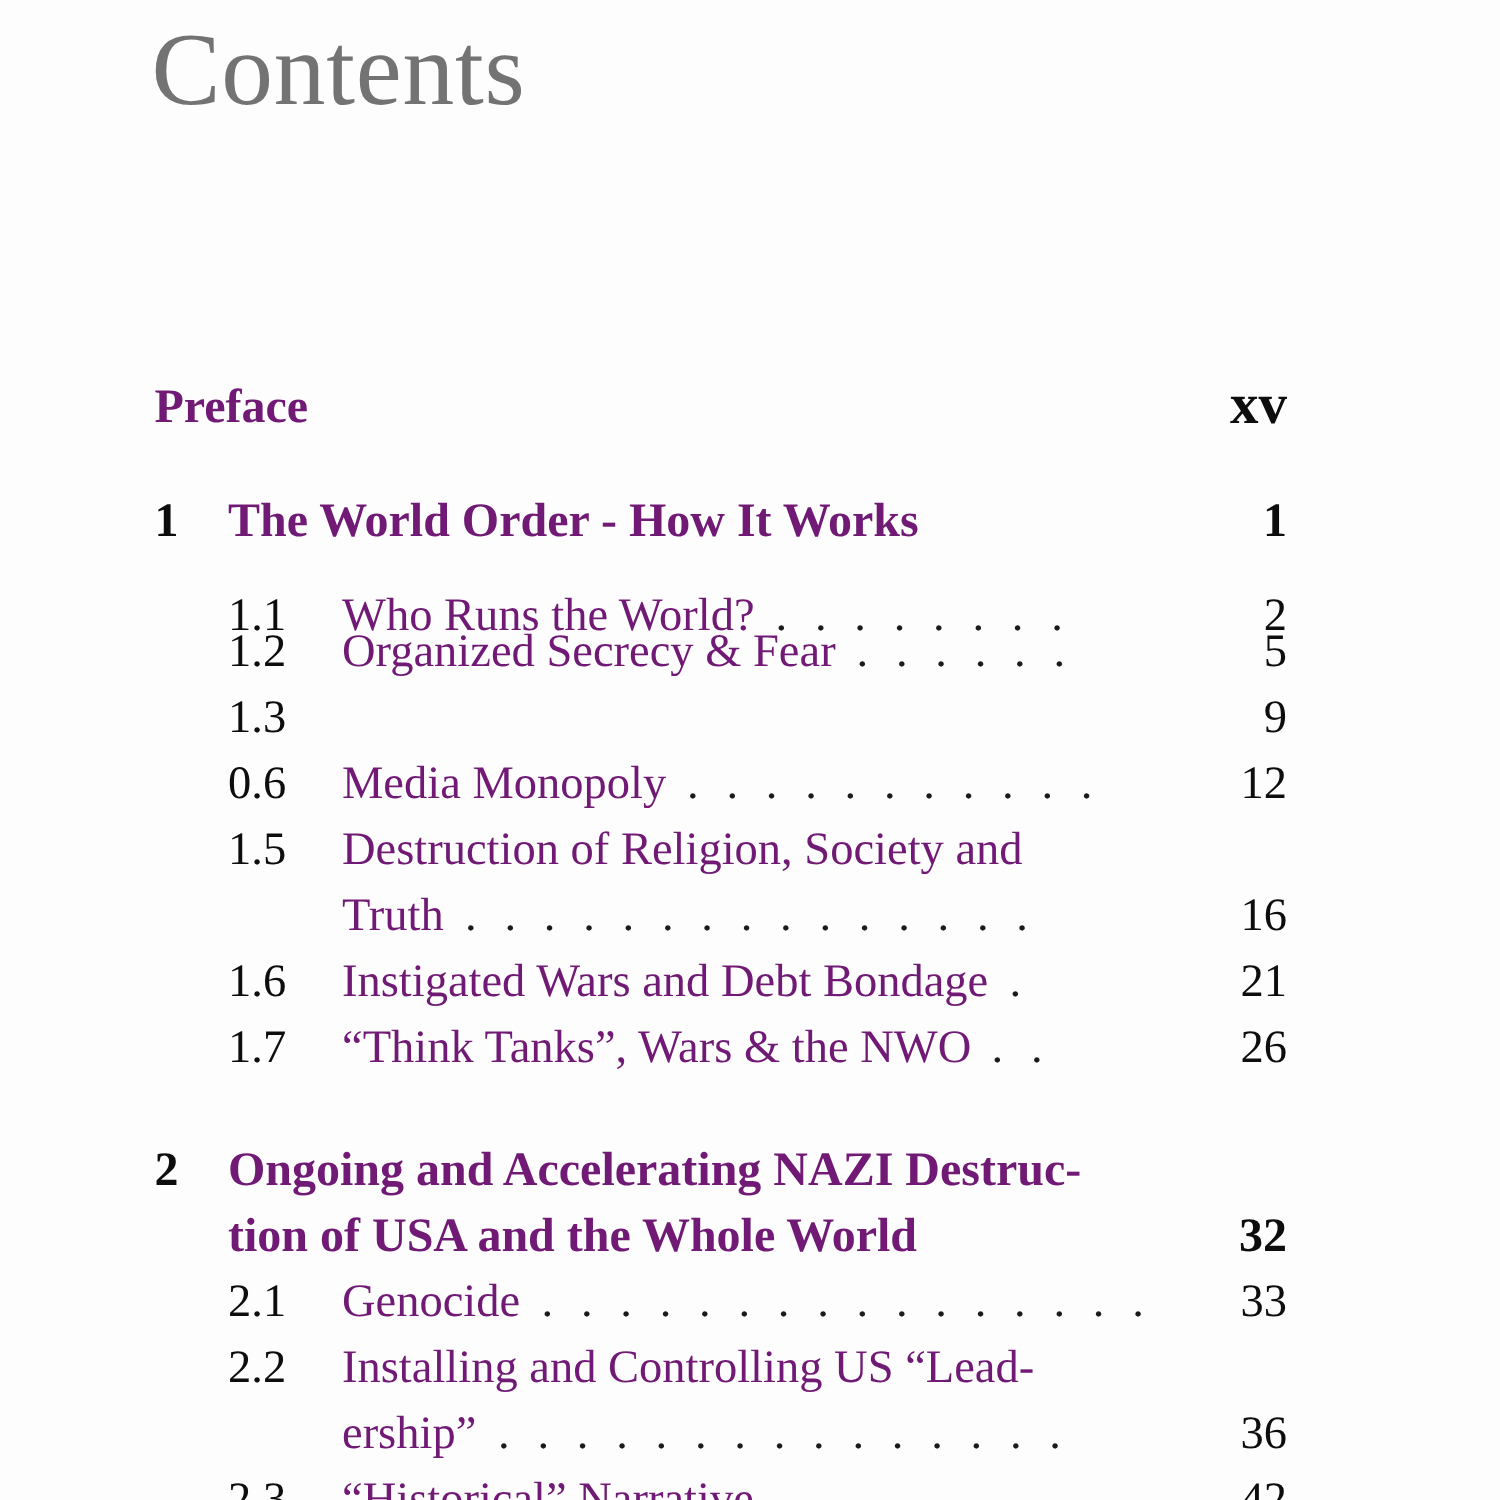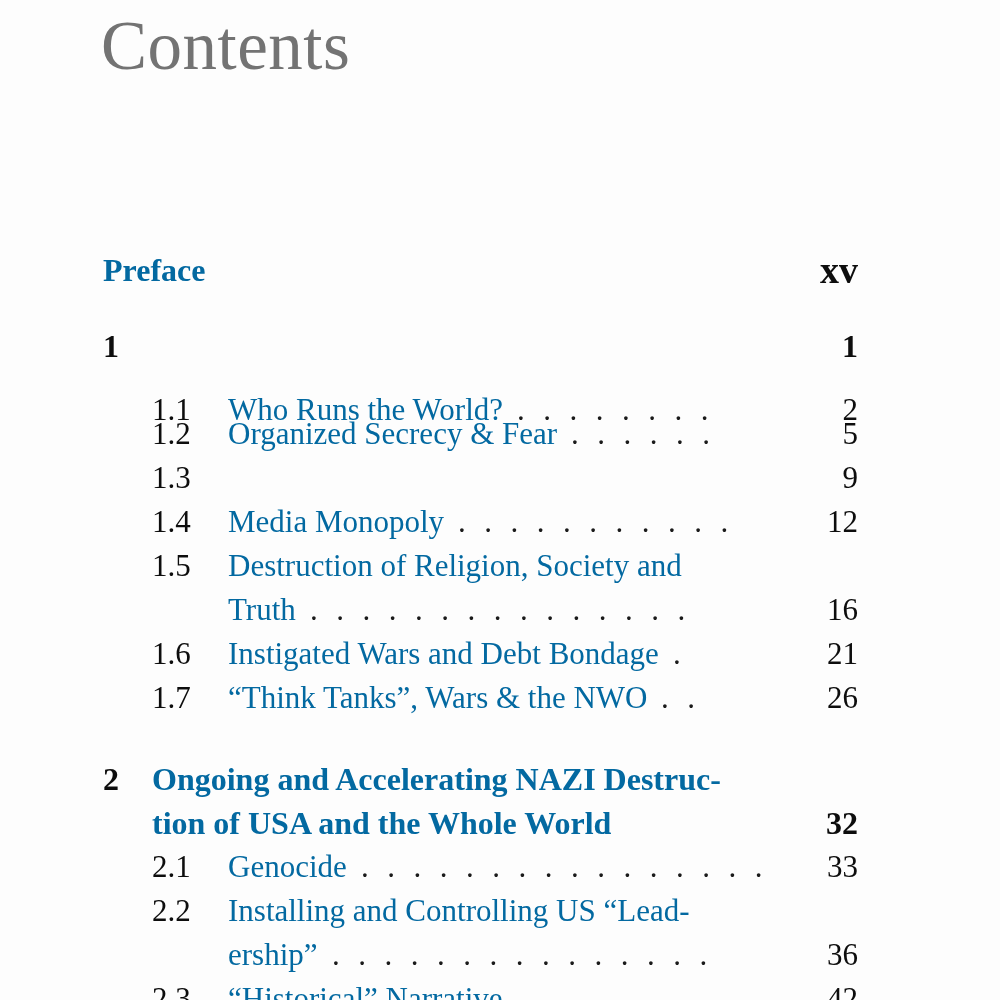--- a/index.html
+++ b/index.html
@@ -57,21 +57,21 @@
     font-size: 31px;
     line-height: 44px;
     white-space: nowrap;
     color: #0d0d0d;
   }
   .label {
     position: absolute;
     font-size: 31px;
     line-height: 44px;
     white-space: nowrap;
-    color: #0369a1;
+    color: #701a75;
   }
   .pageno {
     position: absolute;
     right: 142px;
     width: 90px;
     text-align: right;
     font-size: 31px;
     line-height: 44px;
     color: #0d0d0d;
   }
@@ -118,40 +118,41 @@
 
   <div class="toc-title">Contents</div>
 
   <div class="toc-list" id="toc-list">
       <div class="entry front" style="top: 248px;">
         <span class="label">Preface</span>
         <span class="pageno">xv</span>
       </div>
       <div class="entry chapter" style="top: 324px;">
         <span class="num">1</span>
+        <span class="label">The World Order - How It Works</span>
         <span class="pageno">1</span>
       </div>
       <div class="entry section" style="top: 388px;">
         <span class="num">1.1</span>
         <span class="label">Who Runs the World?</span>
         <span class="leader" style="left: 517px; width: 279px;">........</span>
         <span class="pageno">2</span>
       </div>
       <div class="entry section" style="top: 412px;">
         <span class="num">1.2</span>
         <span class="label">Organized Secrecy &amp; Fear</span>
         <span class="leader" style="left: 571px; width: 225px;">......</span>
         <span class="pageno">5</span>
       </div>
       <div class="entry section" style="top: 456px;">
         <span class="num">1.3</span>
         <span class="pageno">9</span>
       </div>
       <div class="entry section" style="top: 500px;">
-        <span class="num">1.4</span>
+        <span class="num">0.6</span>
         <span class="label">Media Monopoly</span>
         <span class="leader" style="left: 458px; width: 338px;">...........</span>
         <span class="pageno">12</span>
       </div>
       <div class="entry section" style="top: 544px;">
         <span class="num">1.5</span>
         <span class="label">Destruction of Religion, Society and</span>
       </div>
       <div class="entry cont" style="top: 588px;">
         <span class="label">Truth</span>

